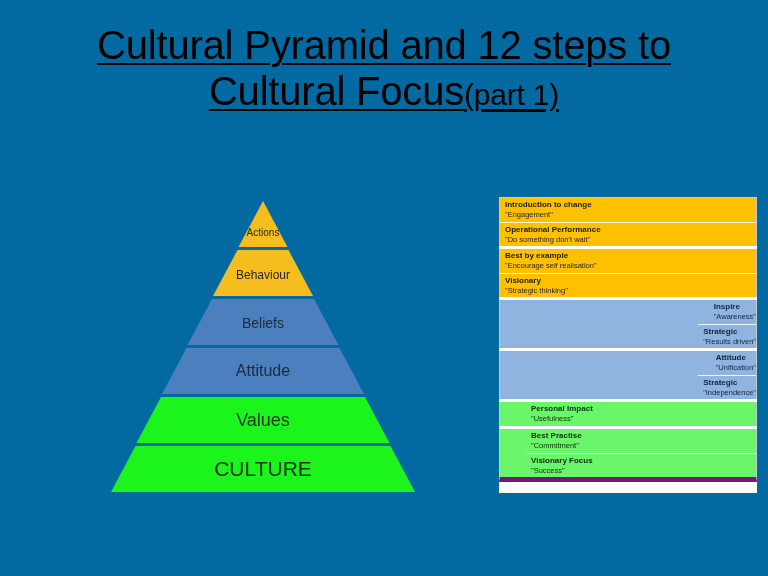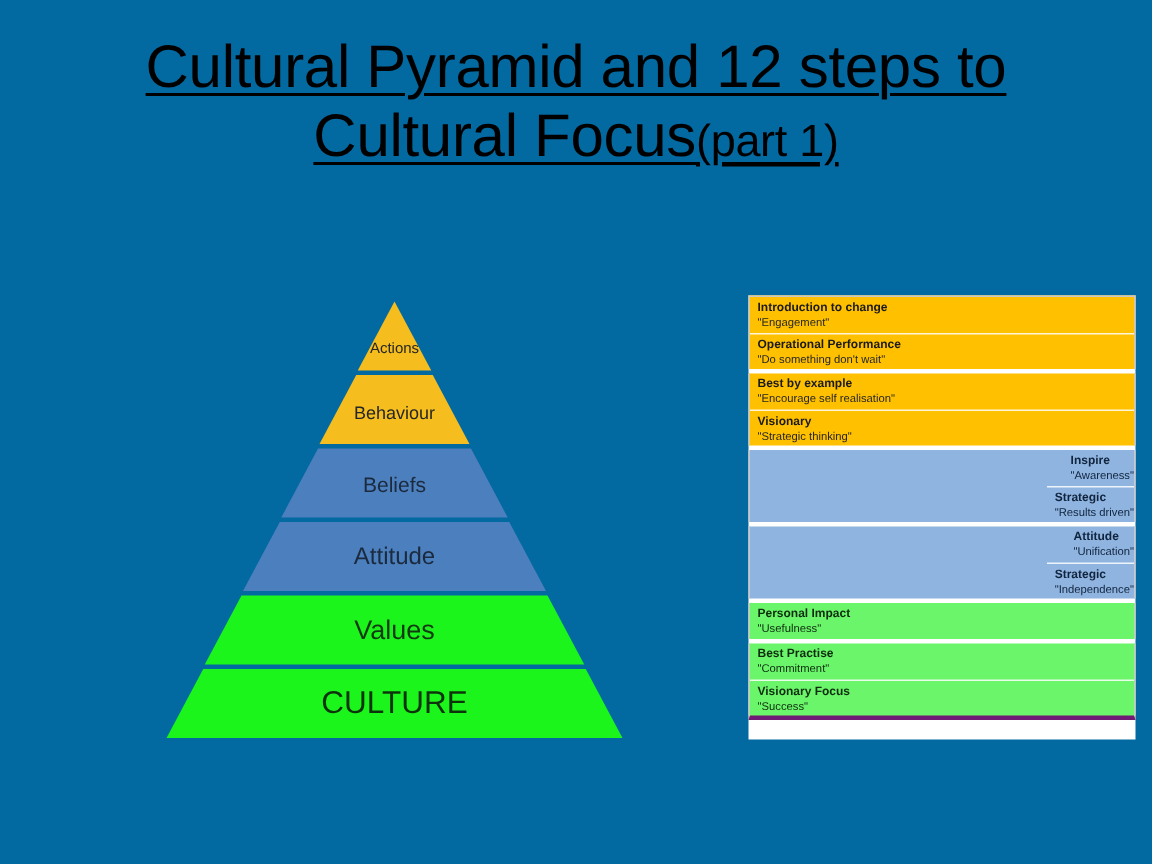--- a/index.html
+++ b/index.html
@@ -89,24 +89,24 @@
   }
   .step-group {
     display: flex;
     flex-direction: column;
     border-left: 1px solid #c9c9c9;
     border-right: 1px solid #c9c9c9;
     box-sizing: border-box;
     margin-bottom: 3px;
   }
   .step-group:first-child { border-top: 1px solid #c9c9c9; }
-  .step-group:last-child  { border-bottom: 3px solid #701a75; margin-bottom: 0; }
+  .step-group:last-child  { border-bottom: 5px solid #701a75; margin-bottom: 0; }
   .step-group.g-orange { background: #FFC000; }
   .step-group.g-blue   { background: #90B4E0; align-items: flex-end; }
-  .step-group.g-green  { background: #6BF56B; }
+  .step-group.g-green  { background: #6BF56B; padding-left: 26px; }
 
   .step-row {
     box-sizing: border-box;
     padding: 2px 0 2px 5px;
     height: 24px;
     overflow: hidden;
   }
   .step-row + .step-row {
     border-top: 1px solid rgba(255,255,255,0.85);
   }

